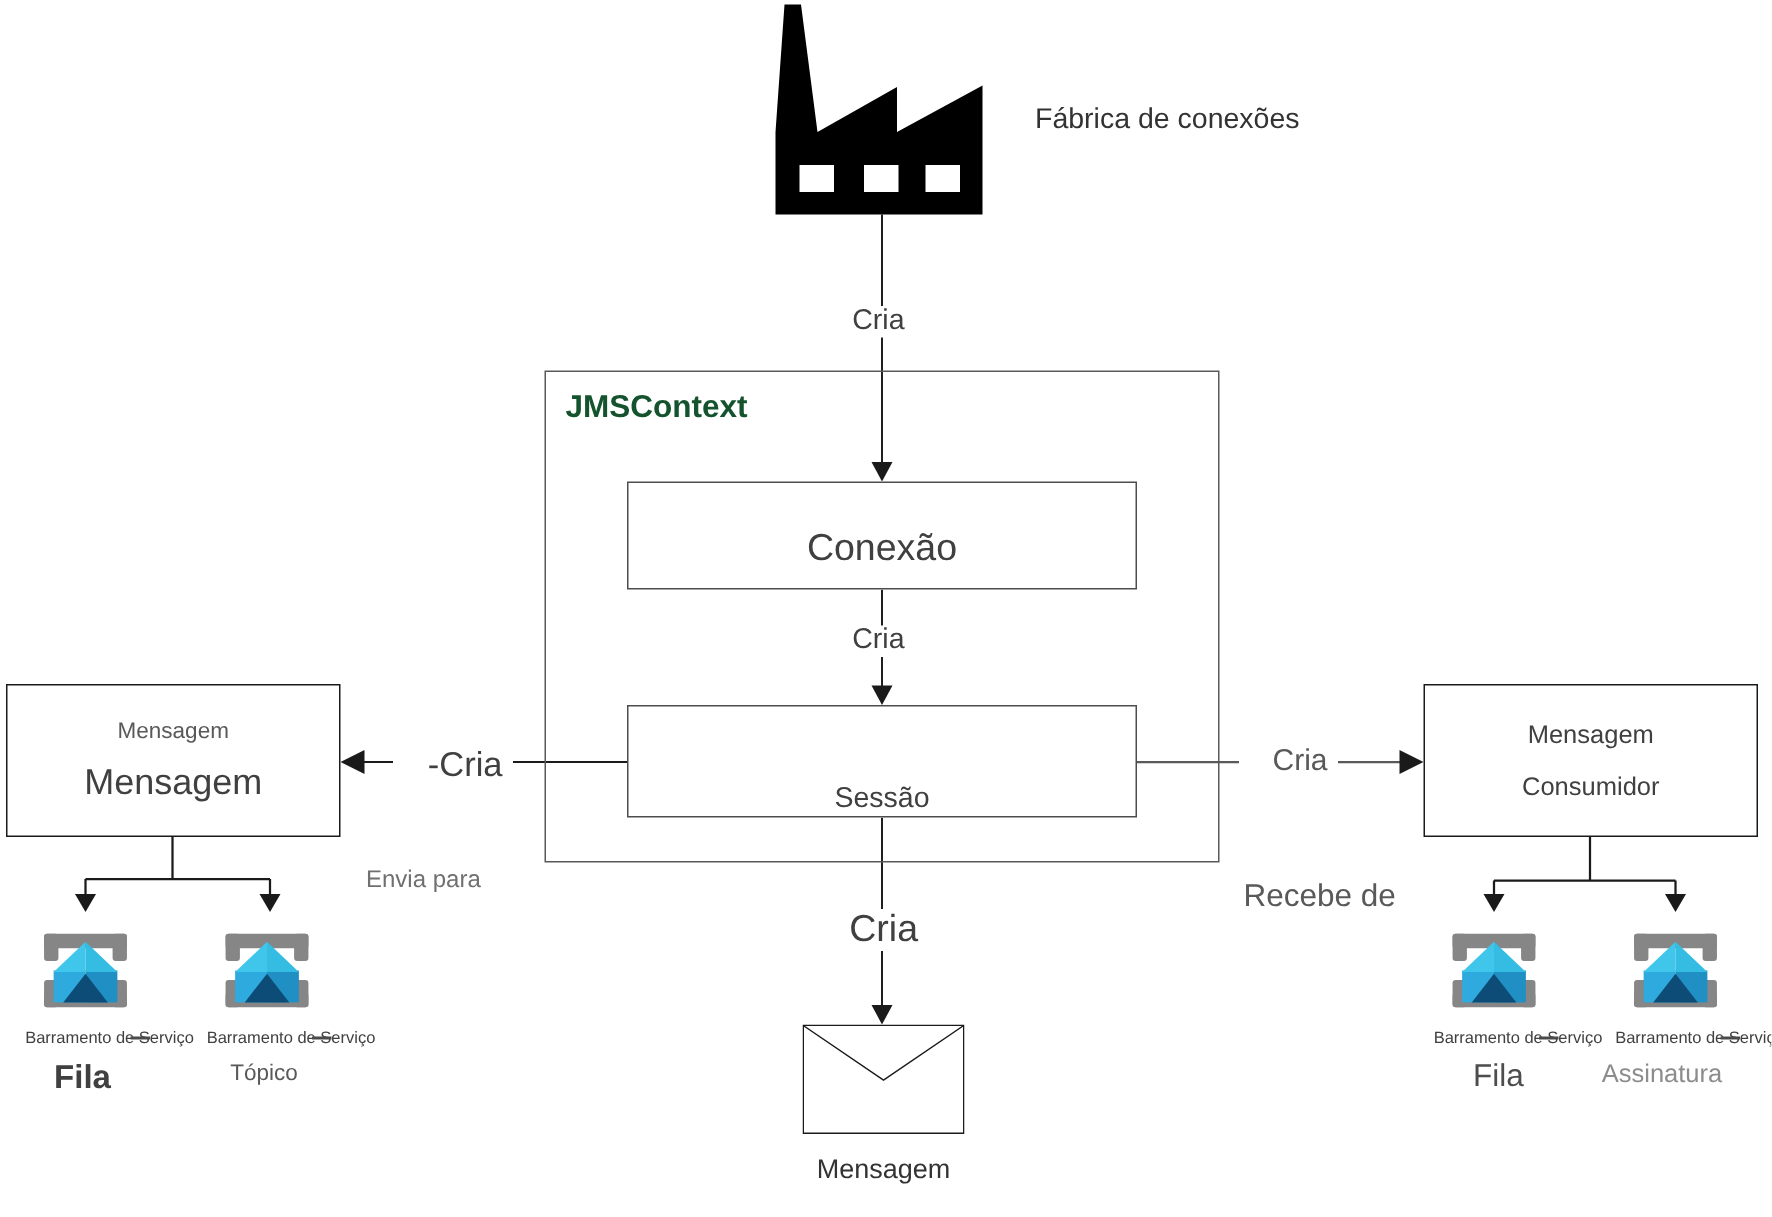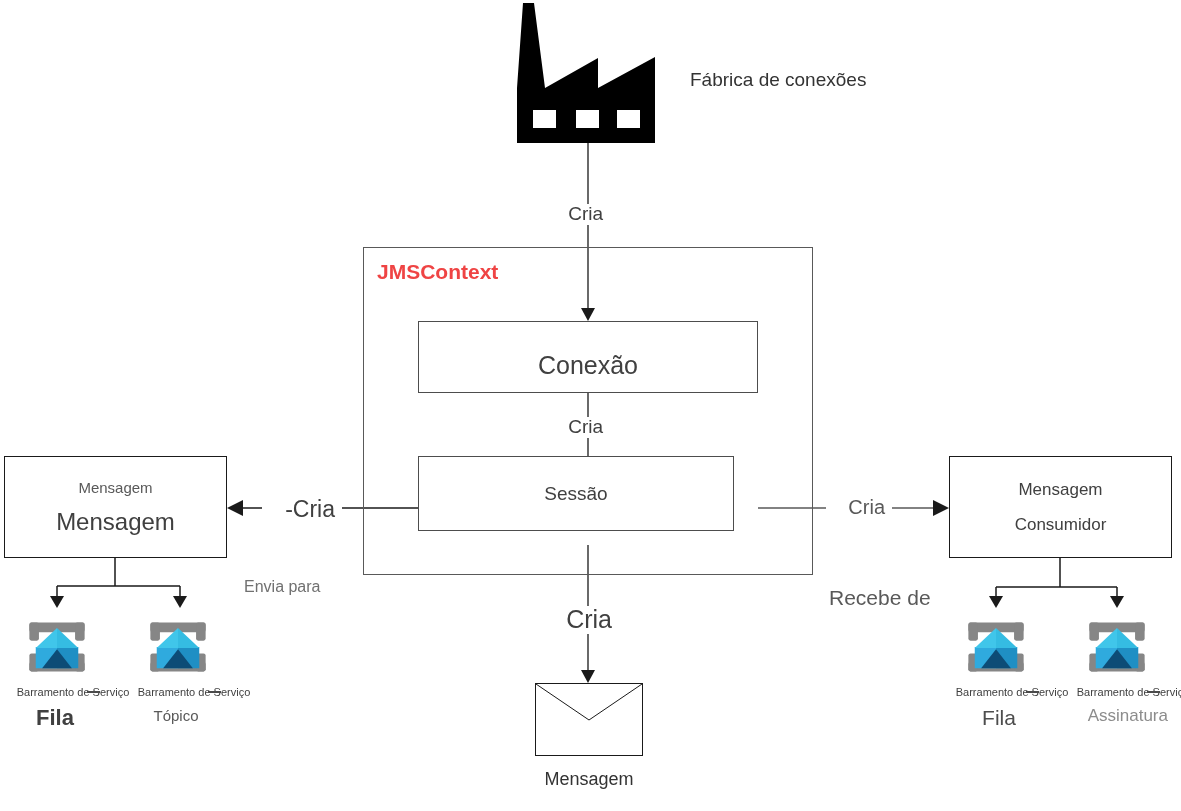--- a/index.html
+++ b/index.html
@@ -7,21 +7,21 @@
     position:relative;width:1181px;height:811px;background:#ffffff;
     overflow:hidden;font-family:"Liberation Sans",sans-serif;color:#404040;
   }
   svg.wires{position:absolute;left:0;top:0;z-index:0;}
   .box{position:absolute;box-sizing:border-box;background:#fff;z-index:1;}
   .frame{position:absolute;box-sizing:border-box;border:1.4px solid #595959;background:transparent;z-index:1;}
   .lbl{position:absolute;white-space:nowrap;z-index:2;line-height:1.1;text-align:right;}
   .onwire{background:#fff;padding:0 7px;}
   .center{display:flex;align-items:center;justify-content:center;}
   .colstack{display:flex;flex-direction:column;align-items:center;justify-content:center;}
-  .jms-title{font-size:21px;font-weight:600;color:#ef4444;}
+  .jms-title{font-size:21px;font-weight:600;color:#14532d;}
   .conn-text{font-size:25px;color:#404040;margin-top:16px;}
   .sess-text{font-size:19px;color:#404040;}
   .svc-lbl{position:absolute;width:160px;text-align:center;font-size:11px;color:#404040;z-index:2;}
   .svc-dash{position:absolute;left:calc(50% + 14px);top:5px;width:13px;height:1.5px;background:#4a4a4a;}
   .icon-abs{position:absolute;z-index:1;}
 </style>
 </head>
 <body>
 
 <div class="canvas">
@@ -64,21 +64,21 @@
 
   <div class="frame" style="left:363px;top:247px;width:450px;height:328px;"></div>
   <div class="lbl jms-title" style="left:377px;top:260px;">JMSContext</div>
 
   <div class="box center" style="left:418px;top:321px;width:340px;height:72px;border:1.2px solid #4d4d4d;">
     <span class="conn-text">Conexão</span>
   </div>
 
   <div class="lbl onwire" style="left:552px;top:417px;width:44px;font-size:19px;">Cria</div>
 
-  <div class="box center" style="left:418px;top:456px;width:316px;height:75px;border:1.2px solid #4d4d4d;">
+  <div class="box center" style="left:418px;top:470px;width:340px;height:75px;border:1.2px solid #4d4d4d;align-items:flex-end;">
     <span class="sess-text">Sessão</span>
   </div>
 
   <div class="lbl onwire" style="left:262px;top:497px;width:66px;font-size:23px;">-Cria</div>
 
   <div class="lbl onwire" style="left:826px;top:496px;width:52px;font-size:20px;color:#595959;">Cria</div>
 
   <div class="lbl onwire" style="left:549px;top:606px;width:56px;font-size:25px;">Cria</div>
 
   <div class="box colstack" style="left:4px;top:456px;width:223px;height:102px;border:1.5px solid #1a1a1a;gap:12px;">
@@ -145,15 +145,15 @@
   </div>
   <div class="lbl" style="left:959px;top:706px;width:80px;text-align:center;font-size:21px;color:#4d4d4d;">Fila</div>
 
   <svg class="icon-abs" style="left:1083px;top:613px;" width="68" height="68" viewBox="0 0 64 64">
       <use href="#sb-icon"></use>
     </svg>
   <div class="svc-lbl" style="left:1053px;top:686px;">
     <span>Barramento de Serviço</span>
     <span class="svc-dash"></span>
   </div>
-  <div class="lbl" style="left:1048px;top:707px;width:120px;font-size:17px;color:#8c8c8c;">Assinatura</div>
+  <div class="lbl" style="left:1048px;top:707px;width:120px;text-align:center;font-size:17px;color:#8c8c8c;">Assinatura</div>
 
 </div>
 
 </body></html>

